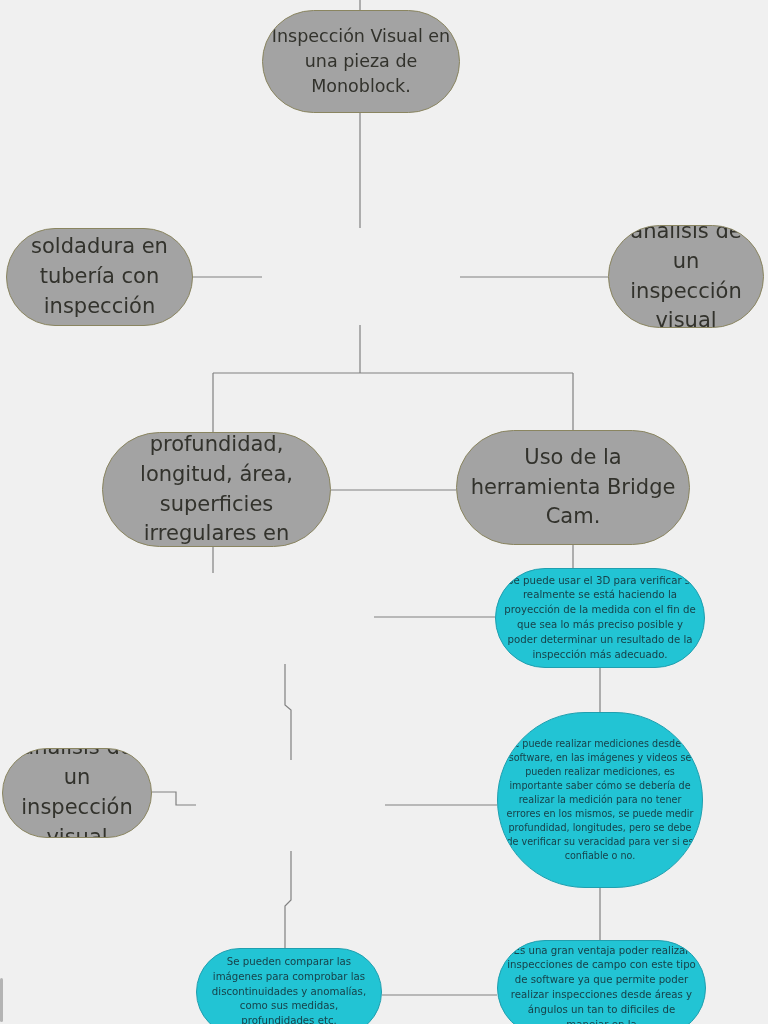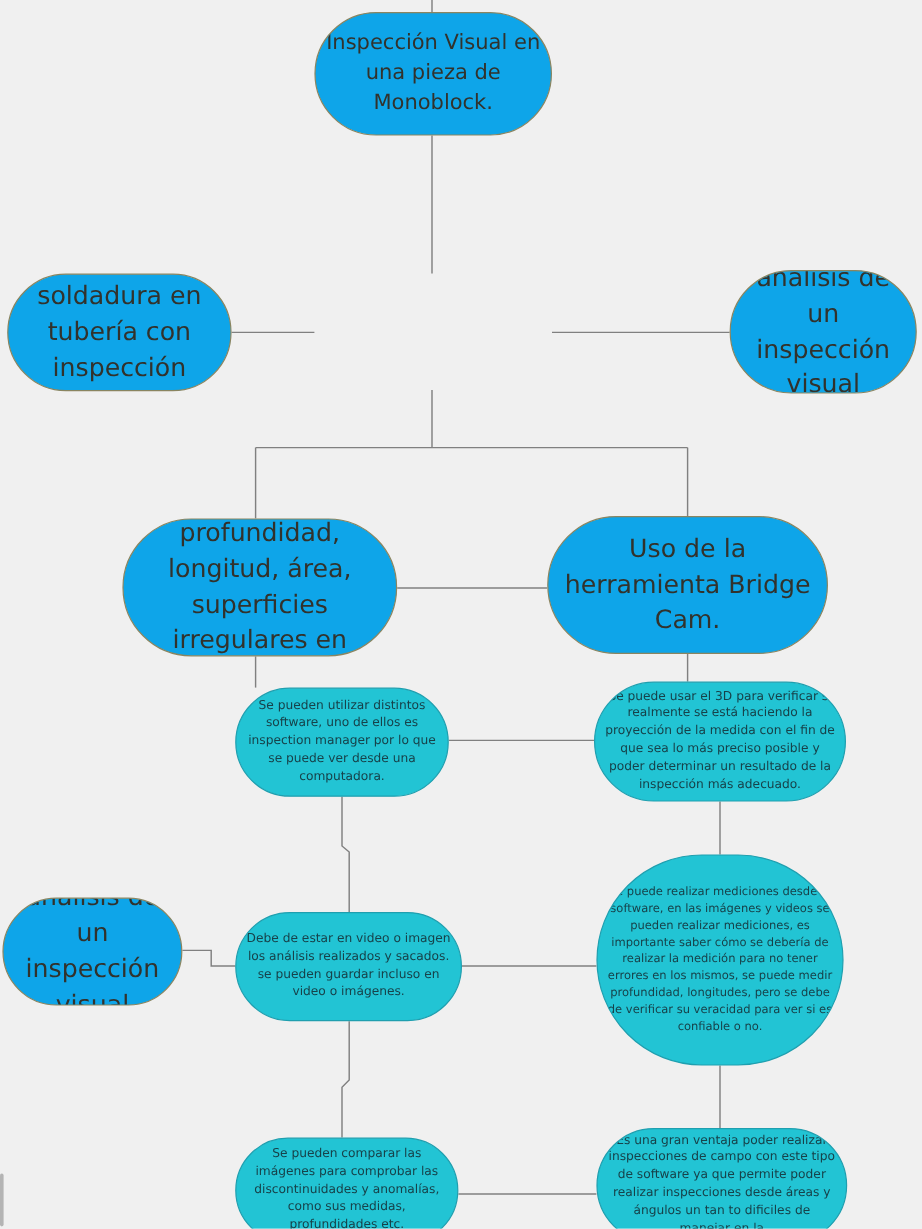--- a/index.html
+++ b/index.html
@@ -37,21 +37,21 @@
     z-index: 2;
     overflow: hidden;
   }
   .node span {
     display: block;
     width: 100%;
     padding: 0 8px;
     box-sizing: border-box;
   }
   .node.yellow {
-    background: #0ea5e9;
+    background: #a3a3a3;
     border-color: #8a8560;
   }
   .node.cyan {
     background: #22c4d4;
     border-color: #1f9faf;
     color: #17424a;
   }
   .f-lg  { font-size: 17.5px; line-height: 1.42; }
   .f-md  { font-size: 21px; line-height: 1.42; }
   .f-sm  { font-size: 10.2px; line-height: 1.45; }
@@ -126,35 +126,29 @@
   </div>
 
   <div class="node yellow f-md" style="left:102px; top:432px; width:229px; height:115px; border-radius:58px;">
     <span>Medición de profundidad, longitud, área, superficies irregulares en inspección visual.</span>
   </div>
 
   <div class="node yellow f-md" style="left:456px; top:430px; width:234px; height:115px; border-radius:58px;">
     <span>Uso de la herramienta Bridge Cam.</span>
   </div>
 
-  <div class="node cyan f-sm" style="left:196px; top:573px; width:178px; height:91px; border-radius:46px;">
-    <span>Se pueden utilizar distintos software, uno de ellos es inspection manager por lo que se puede ver desde una computadora.</span>
-  </div>
 
   <div class="node cyan f-sm" style="left:495px; top:568px; width:210px; height:100px; border-radius:50px;">
     <span>Se puede usar el 3D para verificar si realmente se está haciendo la proyección de la medida con el fin de que sea lo más preciso posible y poder determinar un resultado de la inspección más adecuado.</span>
   </div>
 
   <div class="node yellow f-md" style="left:2px; top:748px; width:150px; height:90px; border-radius:45px;">
     <span>Evidencia y análisis de un inspección visual remota.</span>
   </div>
 
-  <div class="node cyan f-sm" style="left:196px; top:760px; width:189px; height:91px; border-radius:46px;">
-    <span>Debe de estar en video o imagen los análisis realizados y sacados. se pueden guardar incluso en video o imágenes.</span>
-  </div>
 
   <div class="node cyan f-xs" style="left:497px; top:712px; width:206px; height:176px; border-radius:88px;">
     <span>Se puede realizar mediciones desde el software, en las imágenes y videos se pueden realizar mediciones, es importante saber cómo se debería de realizar la medición para no tener errores en los mismos, se puede medir profundidad, longitudes, pero se debe de verificar su veracidad para ver si es confiable o no.</span>
   </div>
 
   <div class="node cyan f-sm" style="left:196px; top:948px; width:186px; height:88px; border-radius:44px;">
     <span>Se pueden comparar las imágenes para comprobar las discontinuidades y anomalías, como sus medidas, profundidades etc.</span>
   </div>
 
   <div class="node cyan f-sm" style="left:497px; top:940px; width:209px; height:96px; border-radius:48px;">

